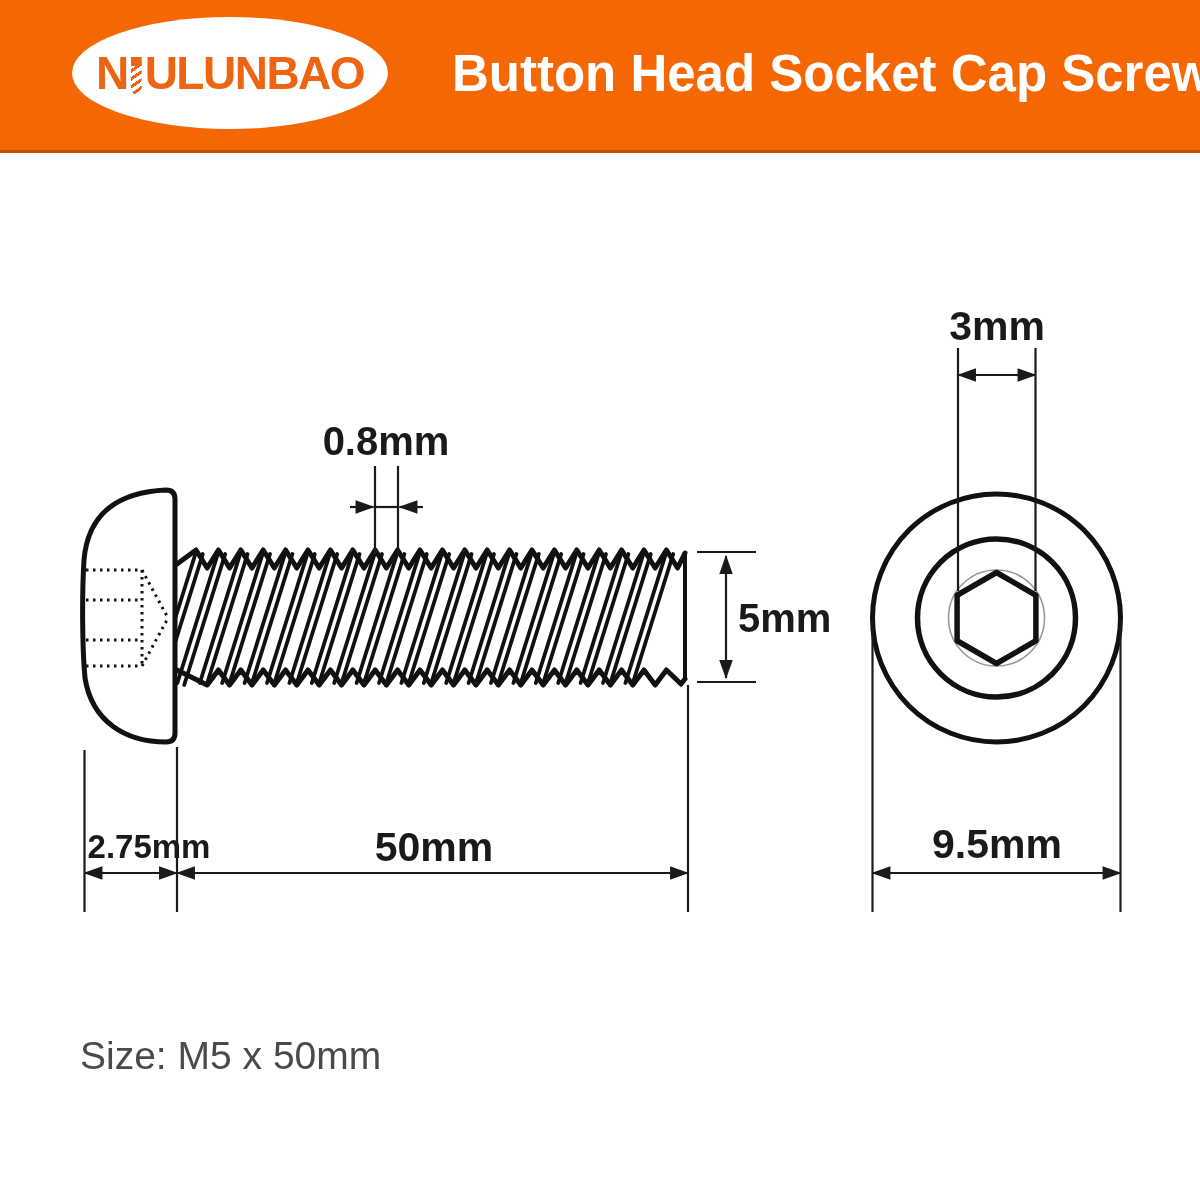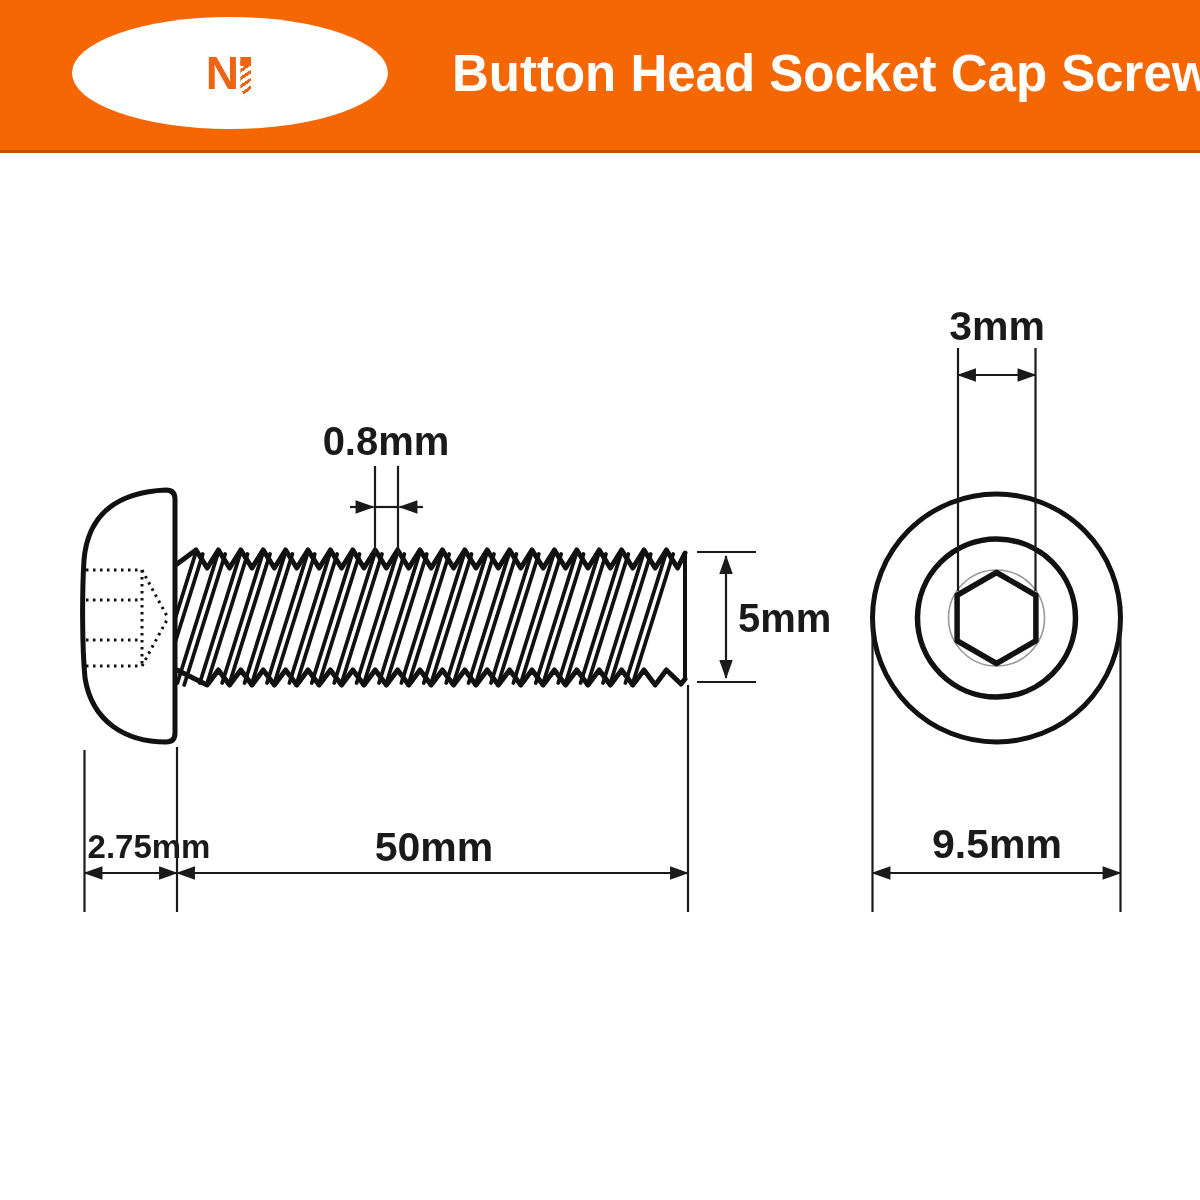--- a/index.html
+++ b/index.html
@@ -178,19 +178,21 @@
   <text class="dim-label-lg" x="434" y="861" text-anchor="middle">50mm</text>
   <text class="dim-label-lg" x="997" y="340" text-anchor="middle">3mm</text>
   <text class="dim-label-lg" x="997" y="858" text-anchor="middle">9.5mm</text>
 </svg>
 
 <div class="banner">
   <div class="logo">
     <span class="logo-text">
       <span>N</span>
       <span class="screw-i"></span>
+      <span>ULUNBAO</span>
     </span>
   </div>
   <div class="banner-title">Button Head Socket Cap Screws</div>
 </div>
 
 <div class="specs">
+  <div>Size: M5 x 50mm</div>
 </div>
 
 </body></html>

